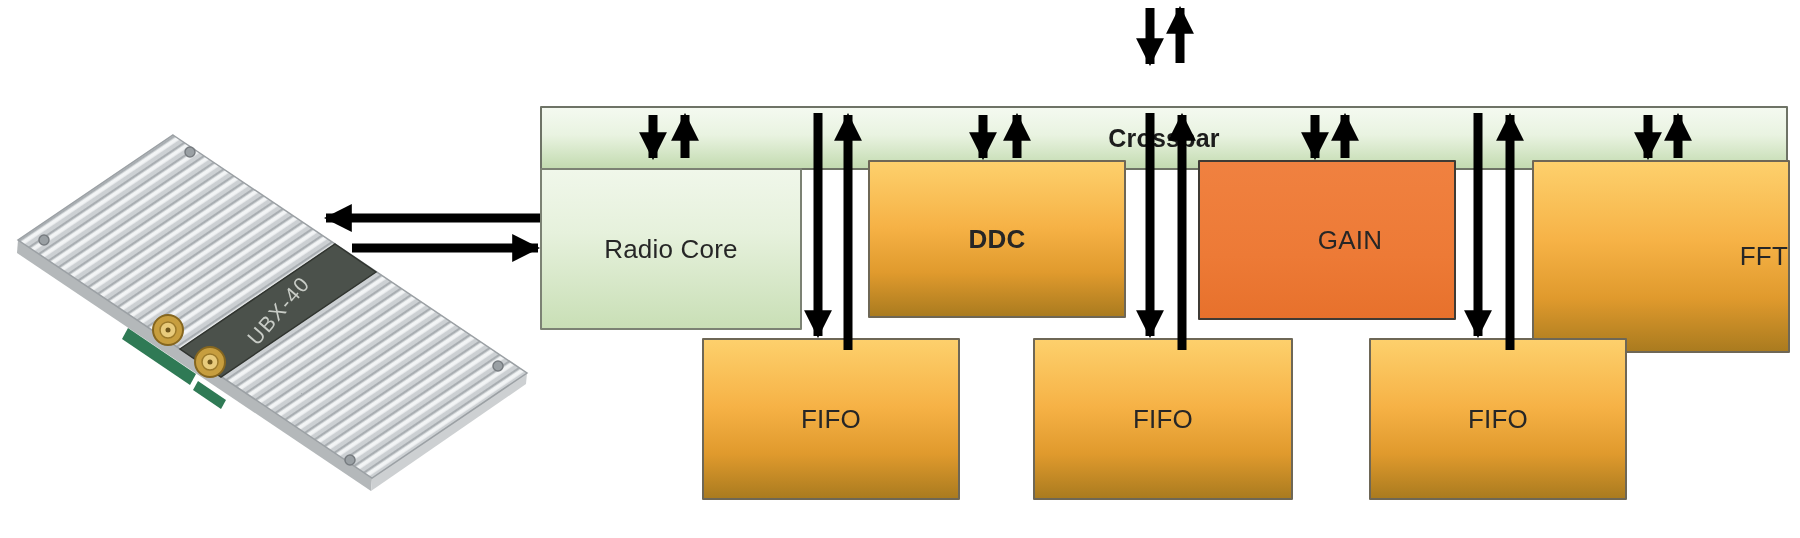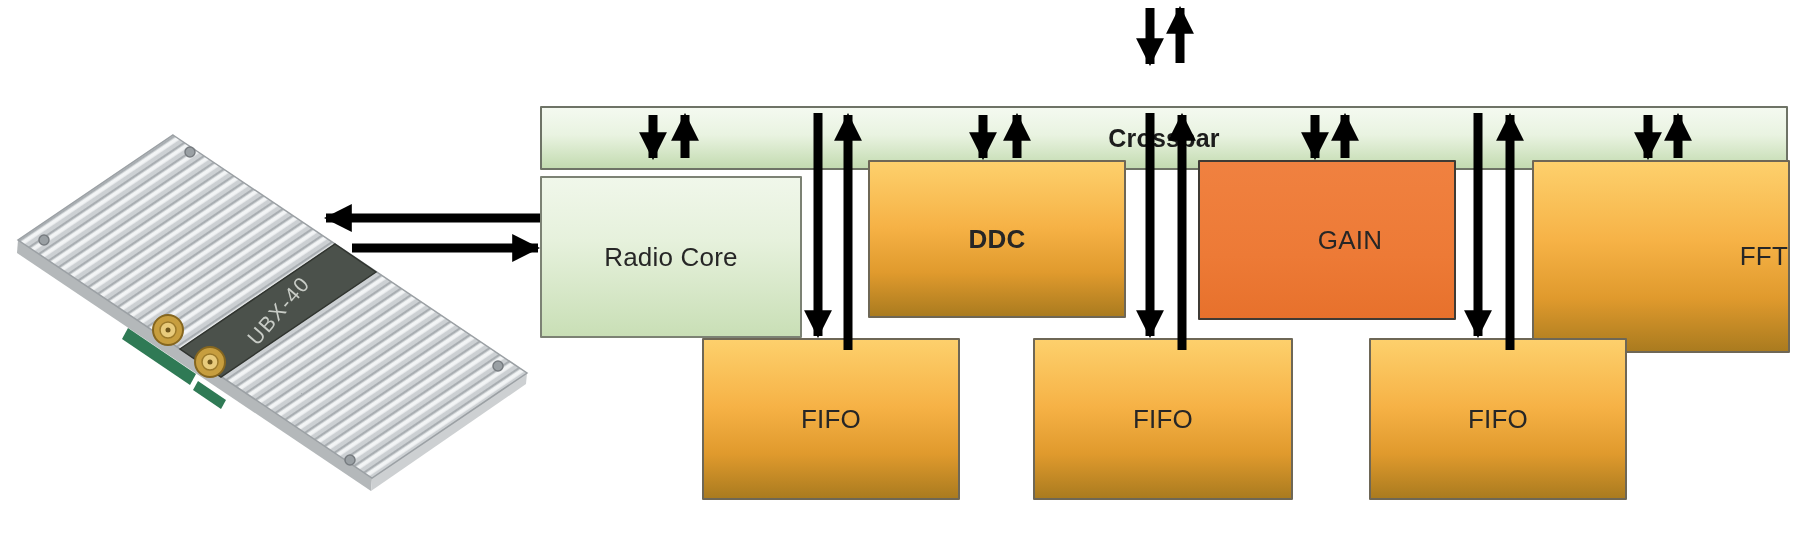--- a/index.html
+++ b/index.html
@@ -25,21 +25,21 @@
   }
   .amber{
     background:linear-gradient(180deg,#fdd06c 0%,#f6b246 42%,#e09a2d 72%,#aa7b1f 100%);
     border-color:#6e6756;
   }
   .orange{
     background:linear-gradient(180deg,#f08140 0%,#ed7a36 60%,#e7712c 100%);
     border-color:#3f3b35;
     padding-left:46px;
   }
-  .radio-core{left:540px;top:176px;width:262px;height:162px;}
+  .radio-core{left:540px;top:168px;width:262px;height:162px;}
   .ddc{left:868px;top:160px;width:258px;height:158px;font-weight:bold;}
   .gain{left:1198px;top:160px;width:258px;height:160px;}
   .fft{left:1532px;top:160px;width:258px;height:193px;justify-content:flex-end;}
   .fifo1{left:702px;top:338px;width:258px;height:162px;}
   .fifo2{left:1033px;top:338px;width:260px;height:162px;}
   .fifo3{left:1369px;top:338px;width:258px;height:162px;}
   .wires{position:absolute;left:0;top:0;width:1800px;height:538px;pointer-events:none;}
   .board{position:absolute;left:0;top:80px;width:560px;height:440px;}
 </style>
 </head>

